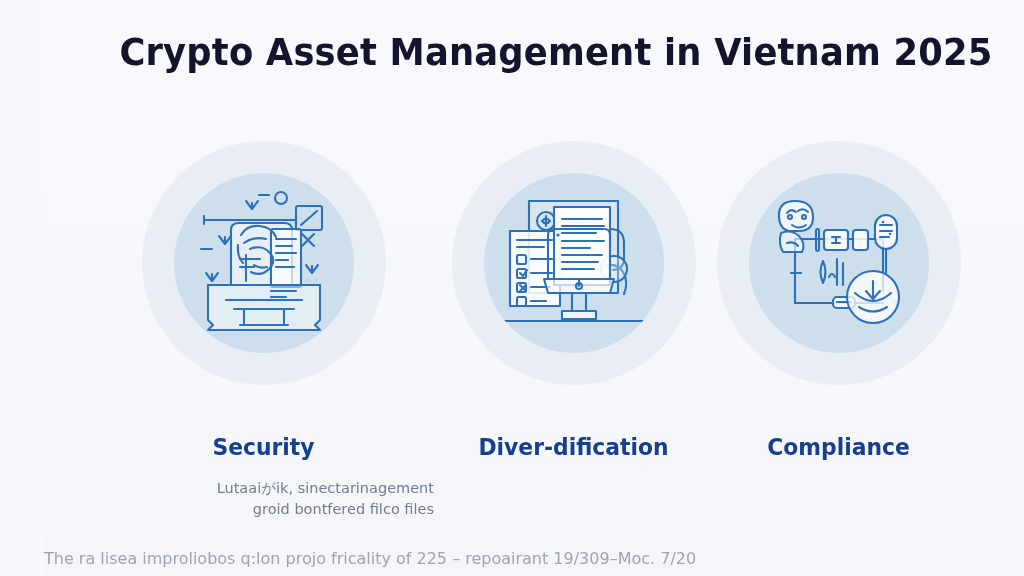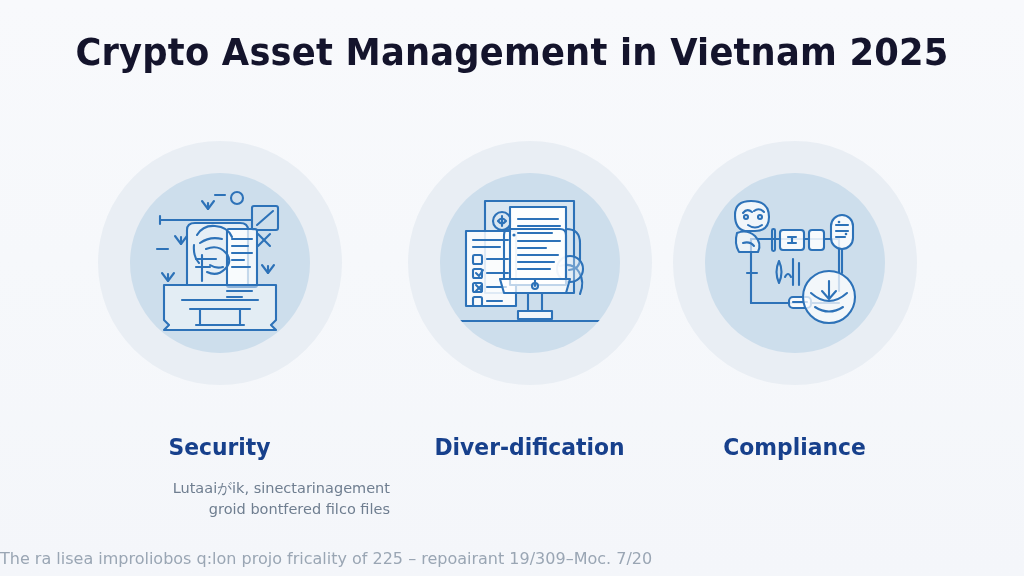--- a/index.html
+++ b/index.html
@@ -14,20 +14,21 @@
     overflow: hidden;
     position: relative;
   }
 
   
   .slide {
     position: absolute;
     inset: 0;
     background:
       linear-gradient(180deg, #f8f9fc 0%, #f6f8fb 45%, #f4f6fa 100%);
+    margin-left: 44px;
   }
 
   
   .title {
     position: absolute;
     top: 30px;
     left: 0;
     width: 1024px;
     text-align: center;
     font-family: "DejaVu Sans", sans-serif;

